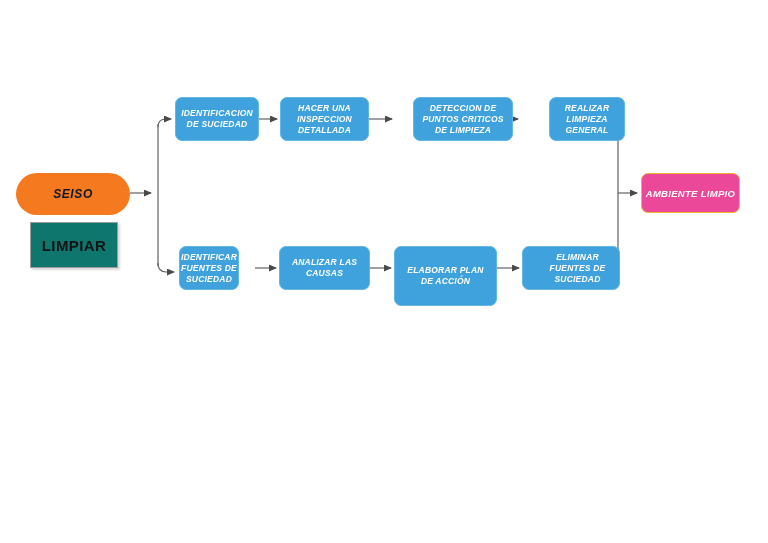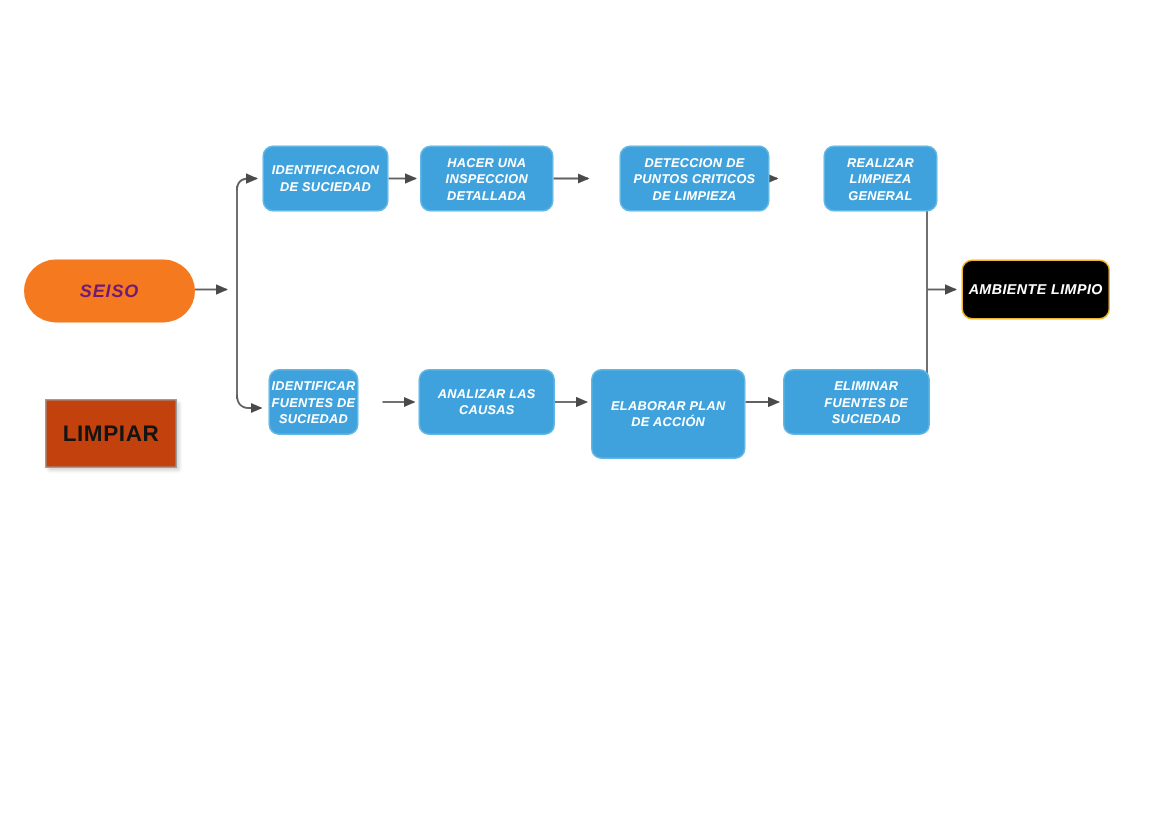--- a/index.html
+++ b/index.html
@@ -34,38 +34,37 @@
     font-weight: bold;
     font-style: italic;
     font-size: 8.5px;
     line-height: 11px;
     padding: 2px 3px;
     letter-spacing: 0.2px;
   }
   .node.pill {
     background: #F4791F;
     border-radius: 21px;
-    color: #701a75;
+    color: #0f172a;
     font-weight: bold;
     font-style: italic;
     font-size: 12px;
     letter-spacing: 0.6px;
   }
   .node.gray {
-    background: #c2410c;
+    background: #0f766e;
     border: 1px solid #9c9c9c;
     box-shadow: 2px 2px 2px rgba(0,0,0,0.15);
     color: #141414;
     font-weight: bold;
     font-size: 15px;
     letter-spacing: 0.4px;
-    margin-top: 44px;
   }
   .node.yellow {
-    background: #000000;
+    background: #ec4899;
     border: 1px solid #f0b52f;
     border-radius: 7px;
     color: #ffffff;
     font-weight: bold;
     font-style: italic;
     font-size: 9.5px;
     letter-spacing: 0.3px;
   }
   
   #n-seiso   { left: 16px;  top: 173px; width: 114px; height: 42px; }

